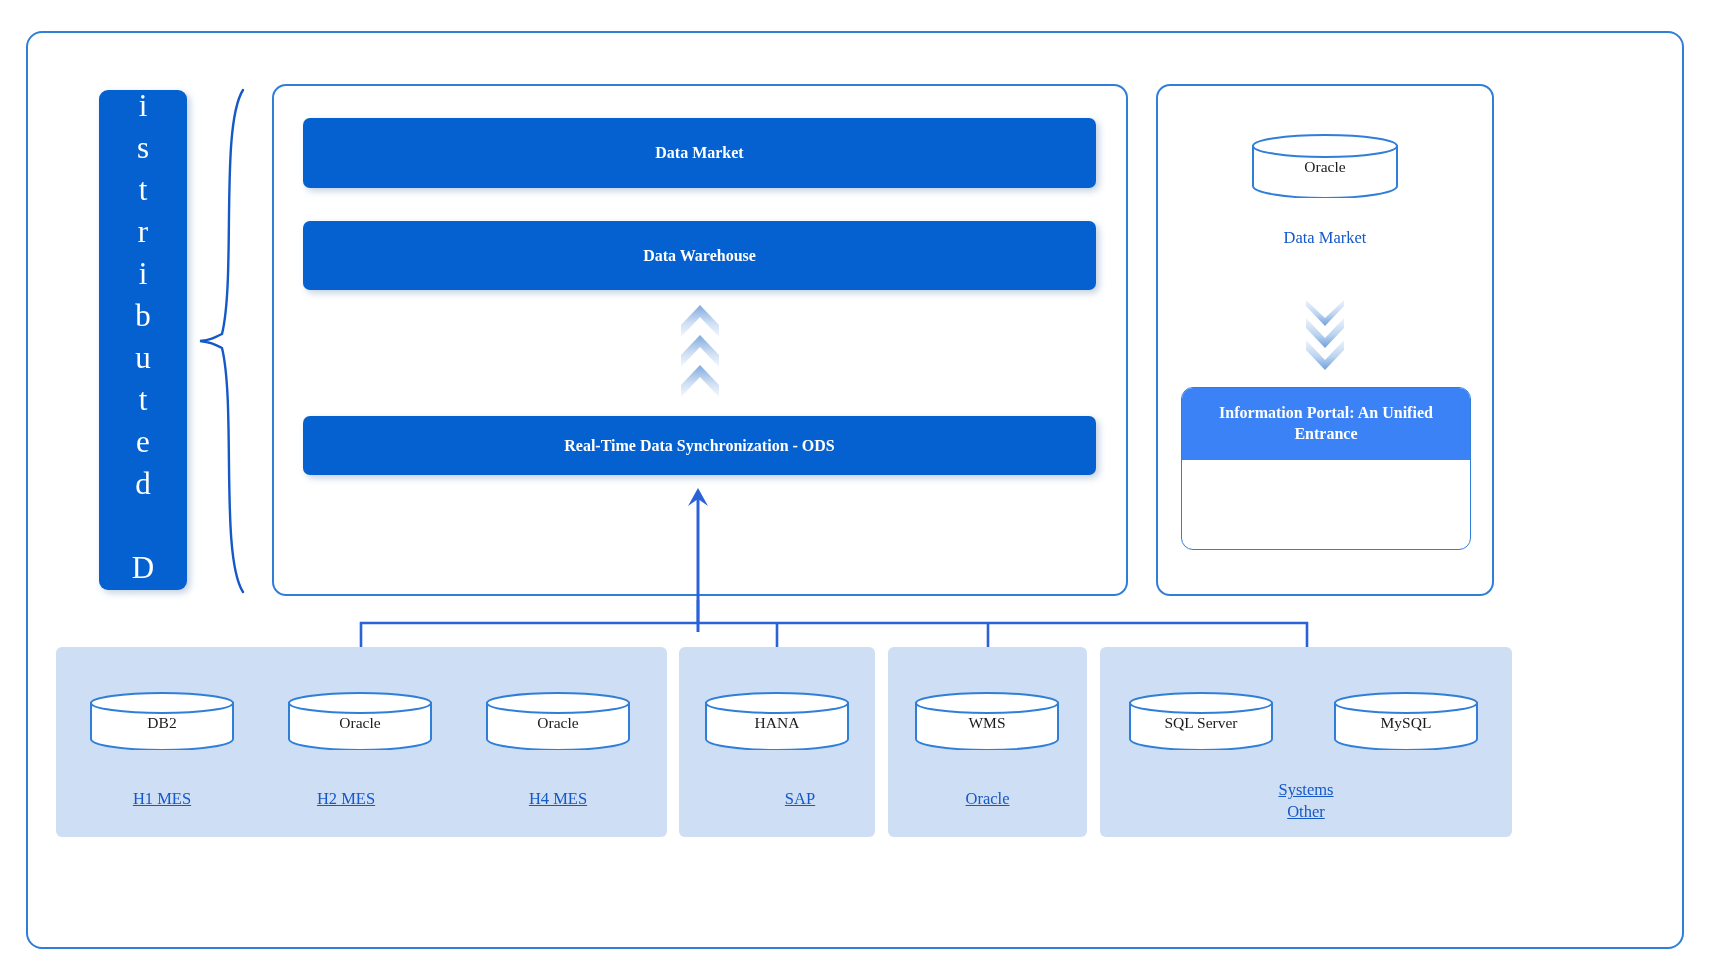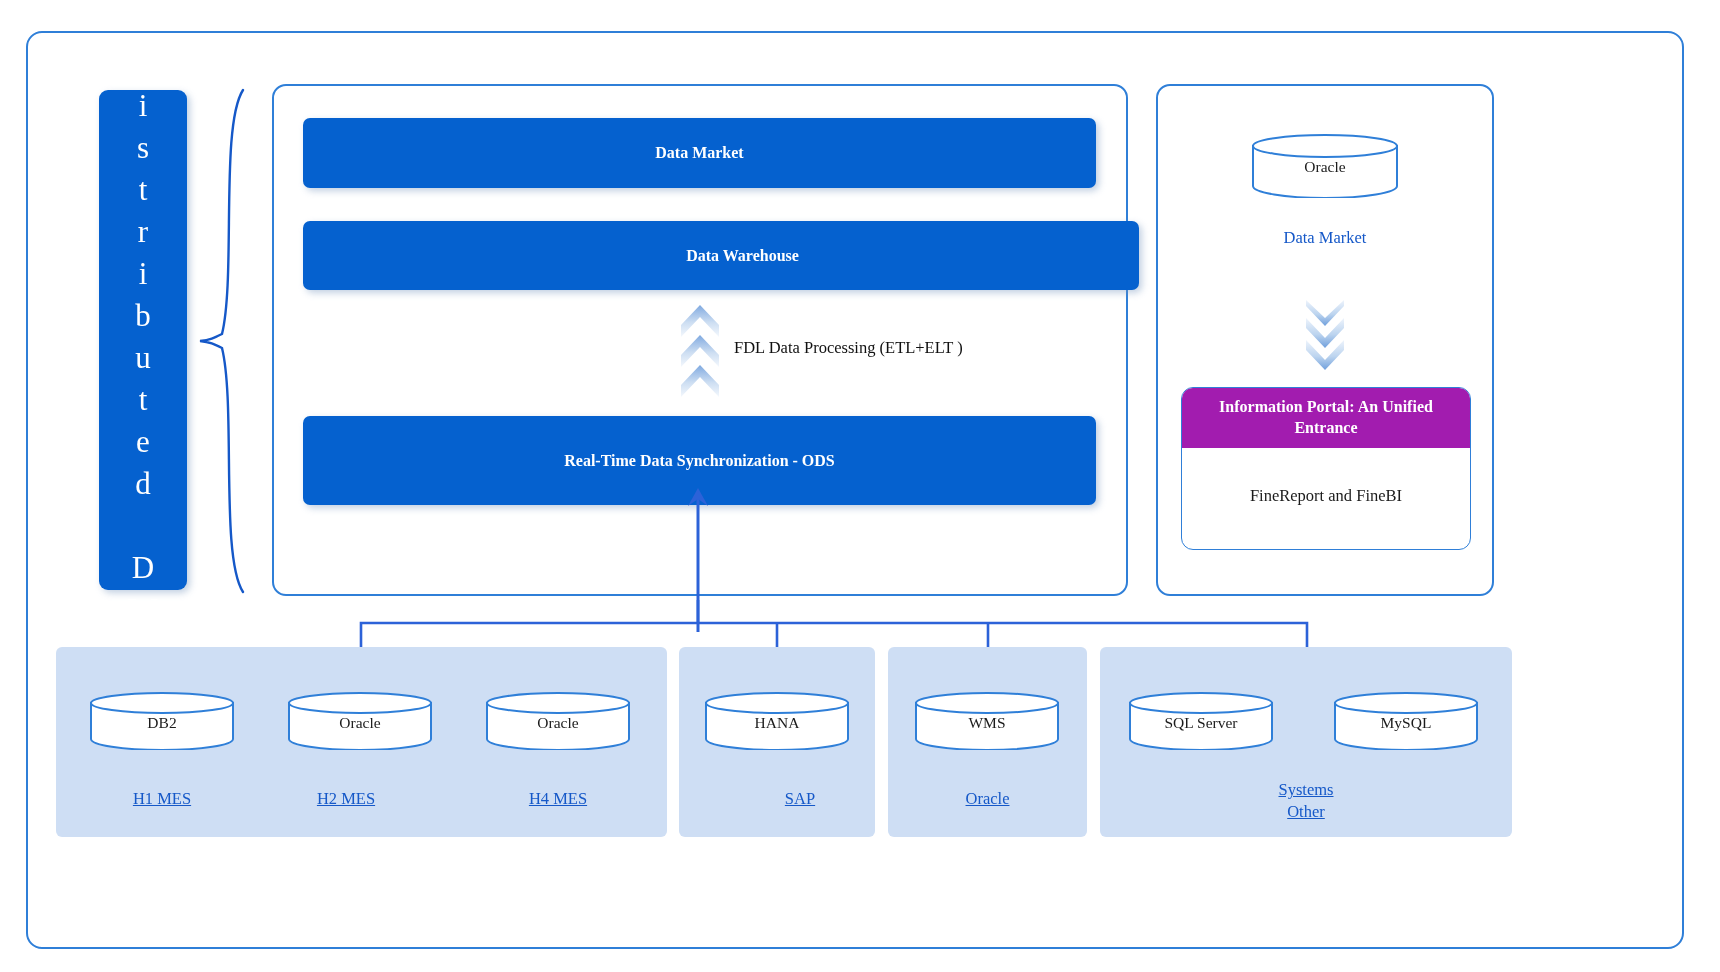--- a/index.html
+++ b/index.html
@@ -40,22 +40,22 @@
     position:absolute;left:272px;top:84px;width:856px;height:512px;
     border:2px solid #2f7fd8;border-radius:14px;box-sizing:border-box;background:#fff;
   }
   .blue-bar{
     position:absolute;background:#0561cf;border-radius:7px;
     box-shadow:3px 3px 7px rgba(120,150,190,.45);
     display:flex;align-items:center;justify-content:center;text-align:center;
     color:#fff;font-weight:bold;font-size:16px;line-height:1.35;
   }
   #bar-market{left:303px;top:118px;width:793px;height:70px;}
-  #bar-warehouse{left:303px;top:221px;width:793px;height:69px;padding-left:43px;}
-  #bar-ods{left:303px;top:416px;width:793px;height:89px;}
+  #bar-warehouse{left:303px;top:221px;width:793px;height:69px;}
+  #bar-ods{left:303px;top:416px;width:793px;height:59px;}
 
   
   .chev-up-wrap{position:absolute;left:679px;top:303px;width:42px;height:94px;}
   .chev-down-wrap{position:absolute;left:1303px;top:300px;width:44px;height:70px;}
 
   .lbl{position:absolute;font-size:16.5px;color:#111;line-height:1.3;}
   #lbl-etl{left:734px;top:337px;width:330px;}
   #lbl-incr{left:734px;top:510px;width:365px;}
 
   
@@ -76,21 +76,21 @@
   .blue-text{color:#1558c8;font-size:16.5px;text-align:center;}
   #rp-datamarket{position:absolute;left:1156px;top:228px;width:338px;}
 
   
   .portal-card{
     position:absolute;left:1181px;top:387px;width:290px;height:163px;
     border:1.6px solid #2f7fd8;border-radius:12px;box-sizing:border-box;
     background:#fff;overflow:hidden;
   }
   .portal-head{
-    height:60px;background:#a21caf;color:#fff;font-weight:bold;font-size:16px;
+    height:72px;background:#3b82f6;color:#fff;font-weight:bold;font-size:16px;
     display:flex;align-items:center;justify-content:center;text-align:center;
     line-height:1.3;padding:0 12px;box-sizing:border-box;
     border-radius:10px 10px 0 0;
   }
   .portal-body{
     height:95px;display:flex;align-items:center;justify-content:center;
     font-size:16.5px;color:#1b1b1b;text-align:center;
   }
 
   
@@ -153,21 +153,20 @@
         <stop offset="0%" stop-color="#7fa9e0"></stop>
         <stop offset="55%" stop-color="#cddef2"></stop>
         <stop offset="100%" stop-color="#f4f8fd"></stop>
       </linearGradient>
     </defs>
     <path d="M21 2 L40 22 L40 34 L21 14 L2 34 L2 22 Z" fill="url(#gUp)"></path>
     <path d="M21 32 L40 52 L40 64 L21 44 L2 64 L2 52 Z" fill="url(#gUp)"></path>
     <path d="M21 62 L40 82 L40 94 L21 74 L2 94 L2 82 Z" fill="url(#gUp)"></path>
   </svg>
 
-  <div class="lbl" id="lbl-etl">FDL Data Processing (ETL+ELT )</div>
 
   <div class="blue-bar" id="bar-ods">
     <span>Real-Time Data Synchronization - ODS</span>
   </div>
 
   <svg class="ods-arrow" viewBox="0 0 34 146">
     <path d="M17 146 L17 12" stroke="#2c62d8" stroke-width="3" fill="none"></path>
     <path d="M17 2 L27 20 L17 13 L7 20 Z" fill="#2c62d8"></path>
   </svg>
 
@@ -190,21 +189,20 @@
         <stop offset="100%" stop-color="#6f9fdc"></stop>
       </linearGradient>
     </defs>
     <path d="M22 26 L3 6 L3 0 L22 18 L41 0 L41 6 Z" fill="url(#gDn)"></path>
     <path d="M22 48 L3 28 L3 18 L22 38 L41 18 L41 28 Z" fill="url(#gDn)"></path>
     <path d="M22 70 L3 50 L3 40 L22 60 L41 40 L41 50 Z" fill="url(#gDn)"></path>
   </svg>
 
   <div class="portal-card">
     <div class="portal-head">Information Portal: An Unified Entrance</div>
-    <div class="portal-body">FineReport and FineBI</div>
   </div>
 
   <svg class="connectors" viewBox="0 0 1720 972">
     <g stroke="#2c62d8" stroke-width="2.6" fill="none">
       <path d="M361 647 L361 623 L1307 623 L1307 647"></path>
       <path d="M777 623 L777 647"></path>
       <path d="M988 623 L988 647"></path>
       <path d="M698 623 L698 600"></path>
     </g>
   </svg>

